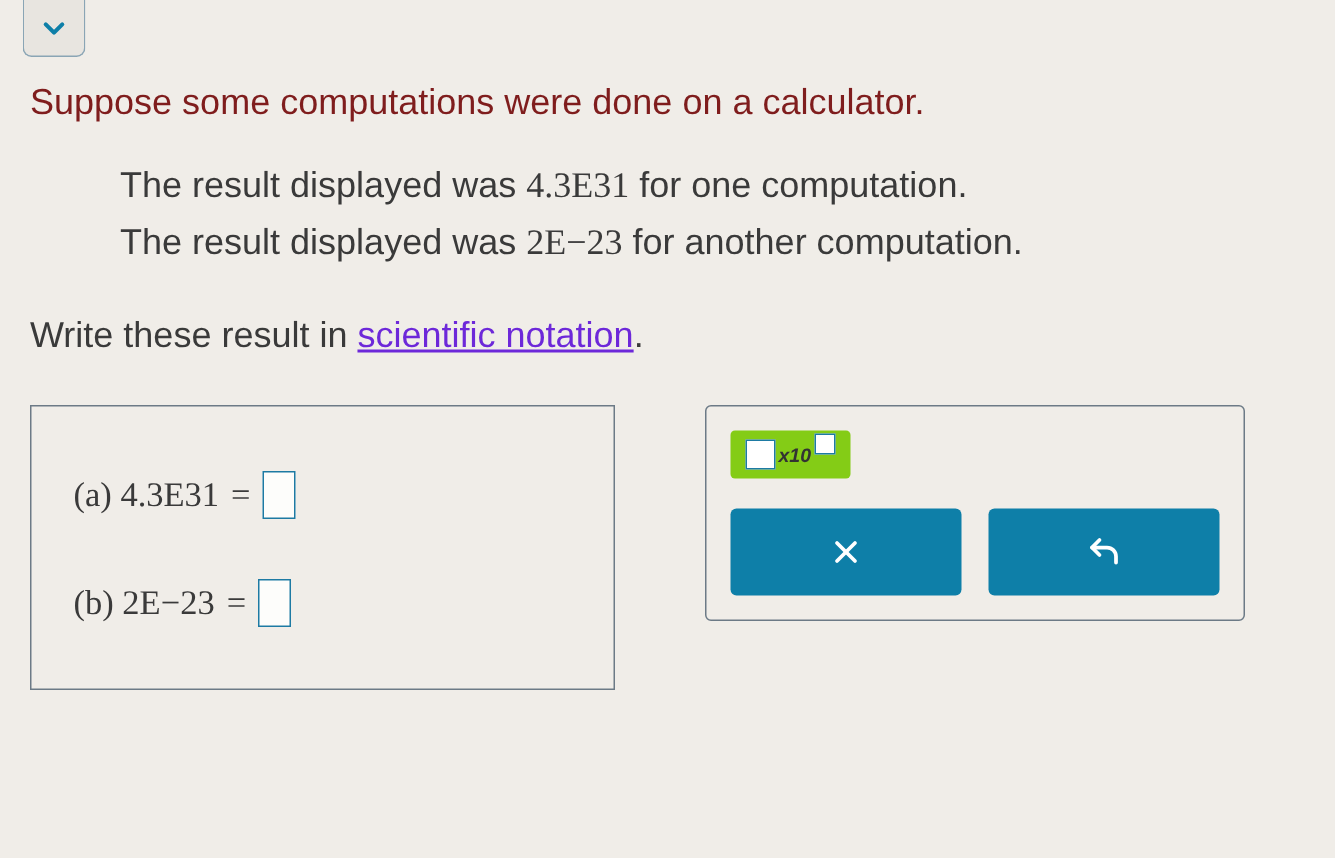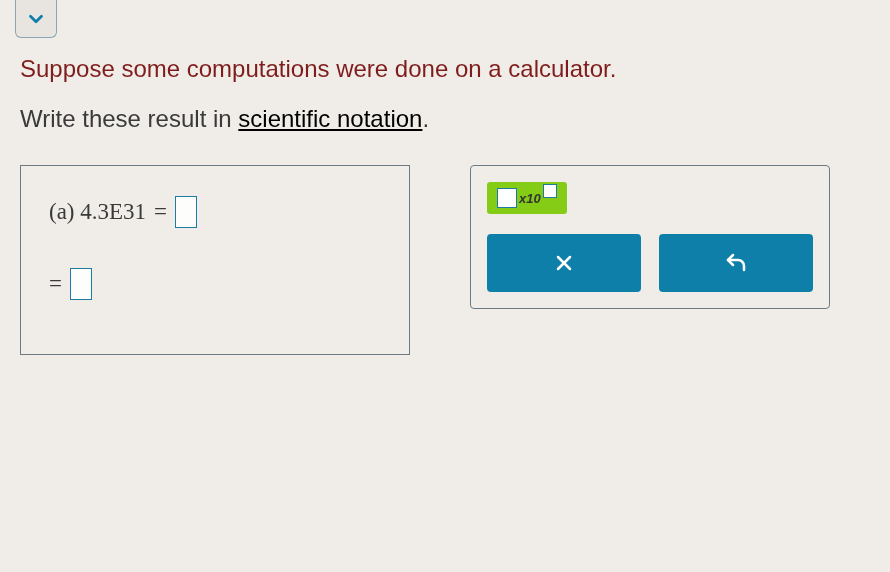--- a/index.html
+++ b/index.html
@@ -54,37 +54,37 @@
     }
     .detail-line .calc-num {
       font-family: Georgia, 'Times New Roman', serif;
     }
     .instruction {
       font-size: 24px;
       color: #3a3a3a;
       margin-bottom: 32px;
     }
     .sci-link {
-      color: #000000;
+      color: #6d28d9;
       text-decoration: underline;
       cursor: pointer;
     }
     .lower-row {
       display: flex;
       gap: 60px;
       align-items: flex-start;
     }
     .answer-box {
       border: 1.5px solid #6c7a86;
       padding: 30px 28px 28px 28px;
       width: 390px;
       min-height: 190px;
       display: flex;
       flex-direction: column;
-      justify-content: flex-start;
+      justify-content: center;
       gap: 40px;
     }
     .answer-line {
       font-size: 23px;
       color: #3a3a3a;
       font-family: Georgia, 'Times New Roman', serif;
       display: flex;
       align-items: center;
       gap: 8px;
     }
@@ -161,33 +161,42 @@
 
 <div class="chevron-tab">
   <svg viewBox="0 0 24 24" fill="none" stroke="#0e7fa8" stroke-width="3" stroke-linecap="round" stroke-linejoin="round">
     <polyline points="6 9 12 15 18 9"></polyline>
   </svg>
 </div>
 
 <div class="content">
   <p class="intro">Suppose some computations were done on a calculator.</p>
 
+  <div class="detail-lines">
+    <p class="detail-line">
+      <span>The result displayed was </span><span class="calc-num">4.3E31</span><span> for one computation.</span>
+    </p>
+    <p class="detail-line">
+      <span>The result displayed was </span><span class="calc-num">2E−23</span><span> for another computation.</span>
+    </p>
+  </div>
 
   <p class="instruction">
     <span>Write these result in </span><a class="sci-link">scientific notation</a><span>.</span>
   </p>
 
   <div class="lower-row">
     <div class="answer-box">
       <div class="answer-line">
         <span>(a) 4.3E31</span>
         <span>=</span>
         <span class="answer-input"></span>
       </div>
       <div class="answer-line">
+        <span>(b) 2E−23</span>
         <span>=</span>
         <span class="answer-input"></span>
       </div>
     </div>
 
     <div class="tool-box">
       <div class="sci-template">
         <span class="sci-box"></span>
         <span class="sci-x10">x10</span>
         <span class="sci-exp-wrap">

